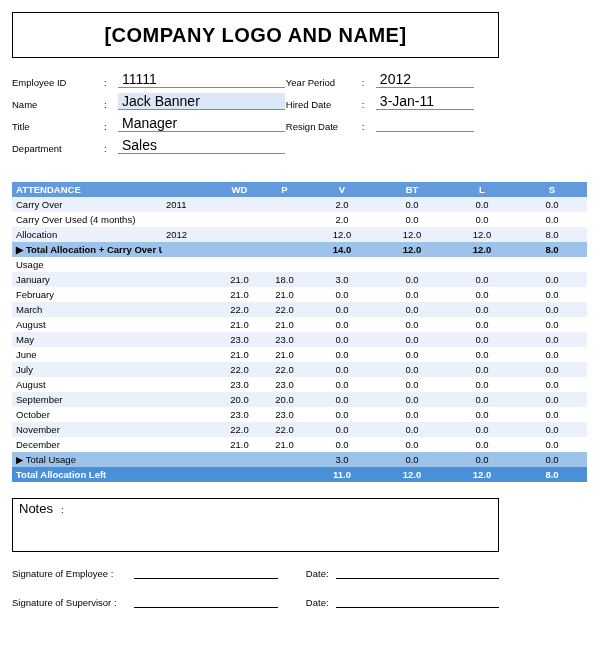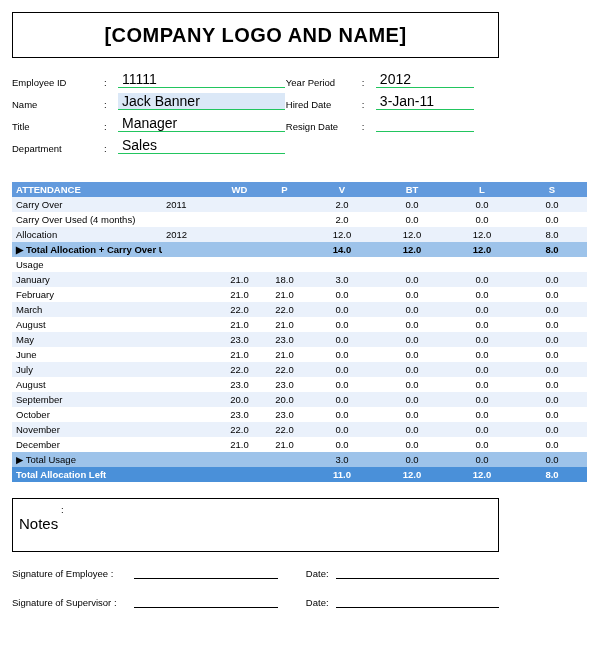--- a/index.html
+++ b/index.html
@@ -128,22 +128,22 @@
   
   .notes {
     margin-top: 16px;
     border: 1px solid #000000;
     height: 52px;
     position: relative;
   }
   .notes-label {
     position: absolute;
     left: 6px;
-    top: 16px;
-    font-size: 15px;
+    top: 2px;
+    font-size: 13px;
   }
   .notes-colon {
     position: absolute;
     left: 48px;
     top: 5px;
     font-size: 9.5px;
   }
 
   
   .sig-block { margin-top: 14px; }

